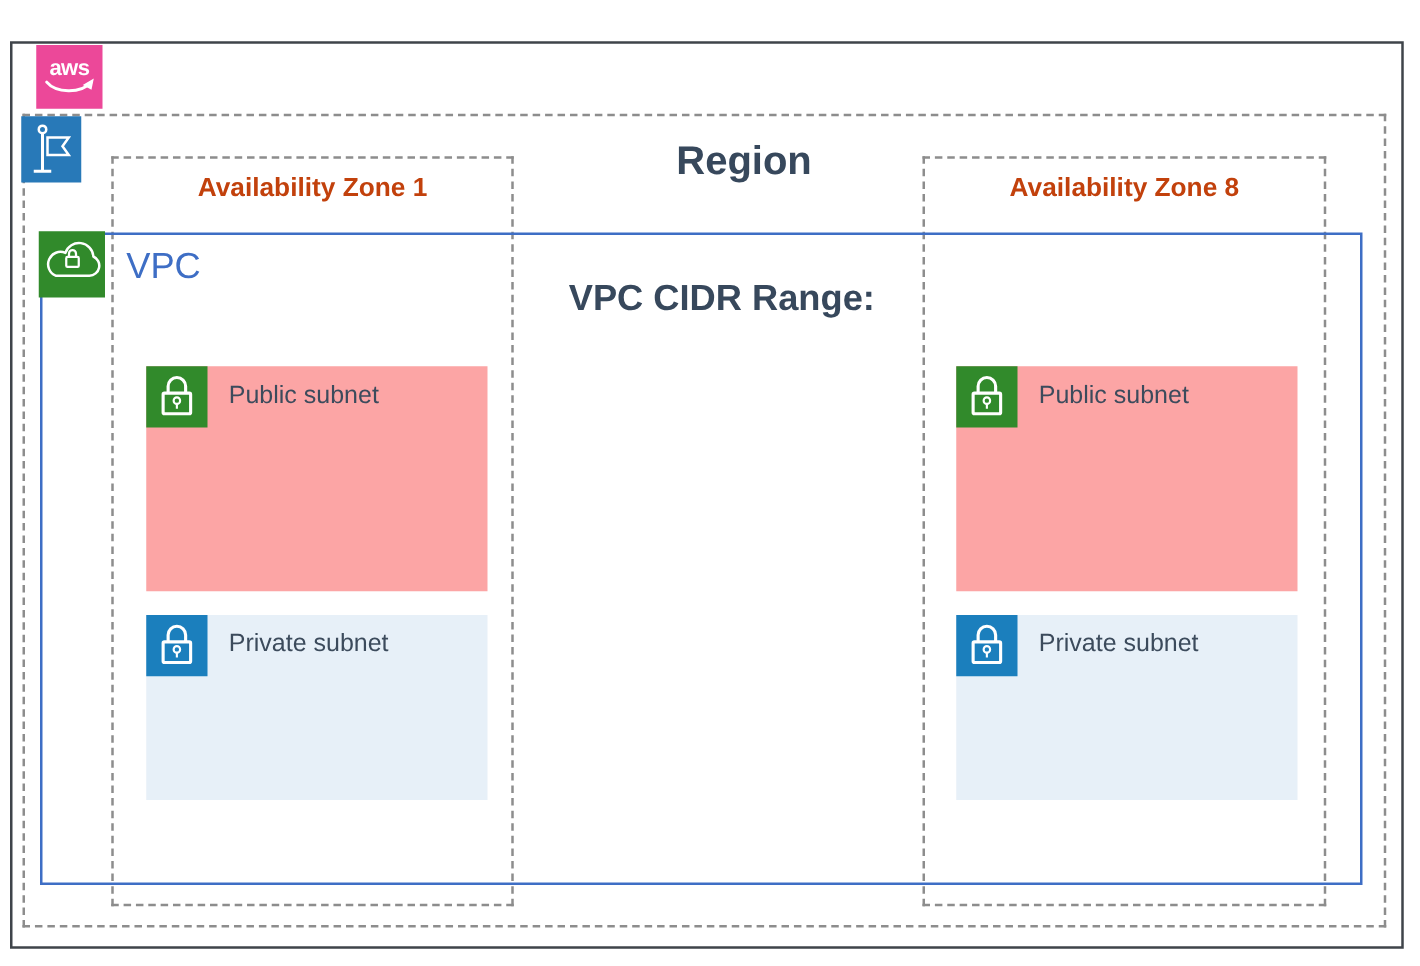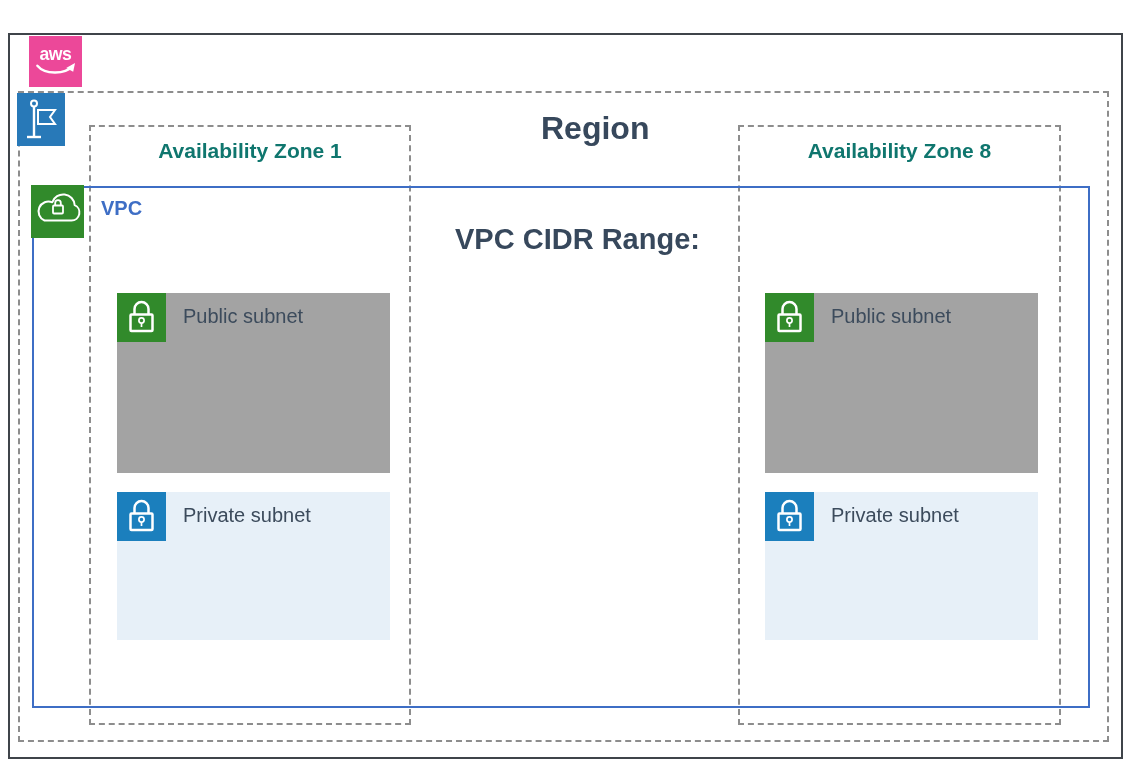--- a/index.html
+++ b/index.html
@@ -18,28 +18,28 @@
   
   .icon-chip{position:absolute;display:flex;align-items:center;justify-content:center;}
   .aws-logo{left:3px;top:36px;width:53px;height:51px;background:#ec4899;margin-left:26px;}
   .region-icon{left:17px;top:93px;width:48px;height:53px;background:#2879b8;}
   .vpc-icon{left:31px;top:185px;width:53px;height:53px;background:#318a2b;}
   
   .aws-cloud-label{position:absolute;left:75px;top:46px;height:34px;line-height:34px;
                    padding:0 11px;background:#f9f159;color:#232f3e;font-size:25px;font-weight:700;}
   .region-label{position:absolute;left:541px;top:110px;font-size:32px;font-weight:600;color:#37485c;}
   .az-label{position:absolute;top:12px;left:0;right:0;text-align:center;
-            font-size:21px;font-weight:600;color:#0f766e;}
-  .vpc-label{position:absolute;left:101px;top:197px;font-size:20px;font-weight:700;color:#3e6ec5;}
+            font-size:21px;font-weight:600;color:#c2410c;}
+  .vpc-label{position:absolute;left:101px;top:197px;font-size:29px;font-weight:400;color:#3e6ec5;}
   .cidr{position:absolute;left:455px;top:221px;font-size:29px;font-weight:600;
         color:#37485c;line-height:37px;}
   
   .subnet{position:absolute;width:273px;}
   .s-az1{left:117px;} .s-az2{left:765px;}
-  .s-pub{top:293px;height:180px;background:#a3a3a3;}
+  .s-pub{top:293px;height:180px;background:#fca5a5;}
   .s-priv{top:492px;height:148px;background:#e7f0f8;}
   .subnet-icon{position:absolute;left:0;top:0;width:49px;height:49px;
                display:flex;align-items:center;justify-content:center;}
   .bg-green{background:#318a2b;} .bg-blue{background:#1b7fbd;}
   .subnet-label{position:absolute;left:66px;top:12px;font-size:20px;font-weight:500;color:#3c4b5c;}
   svg{display:block;}
 </style>
 </head>
 <body>
 

